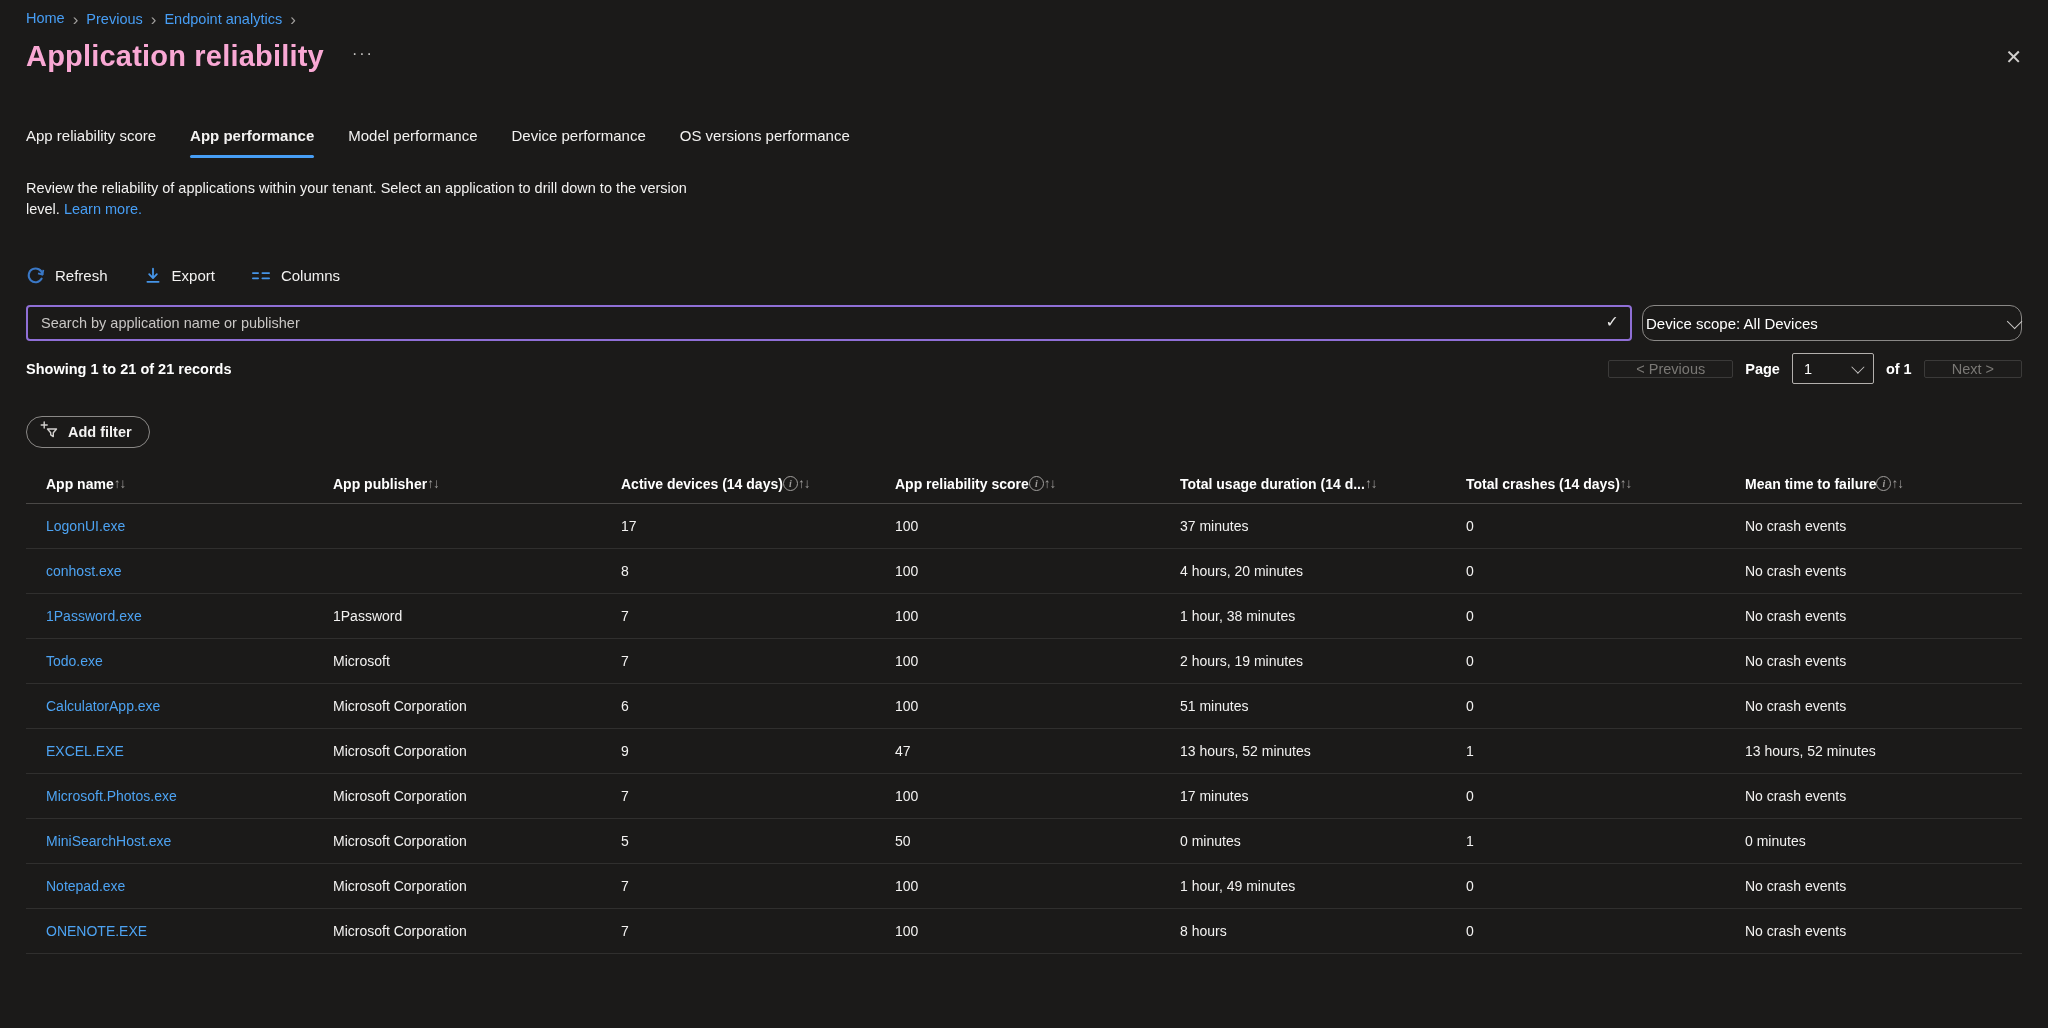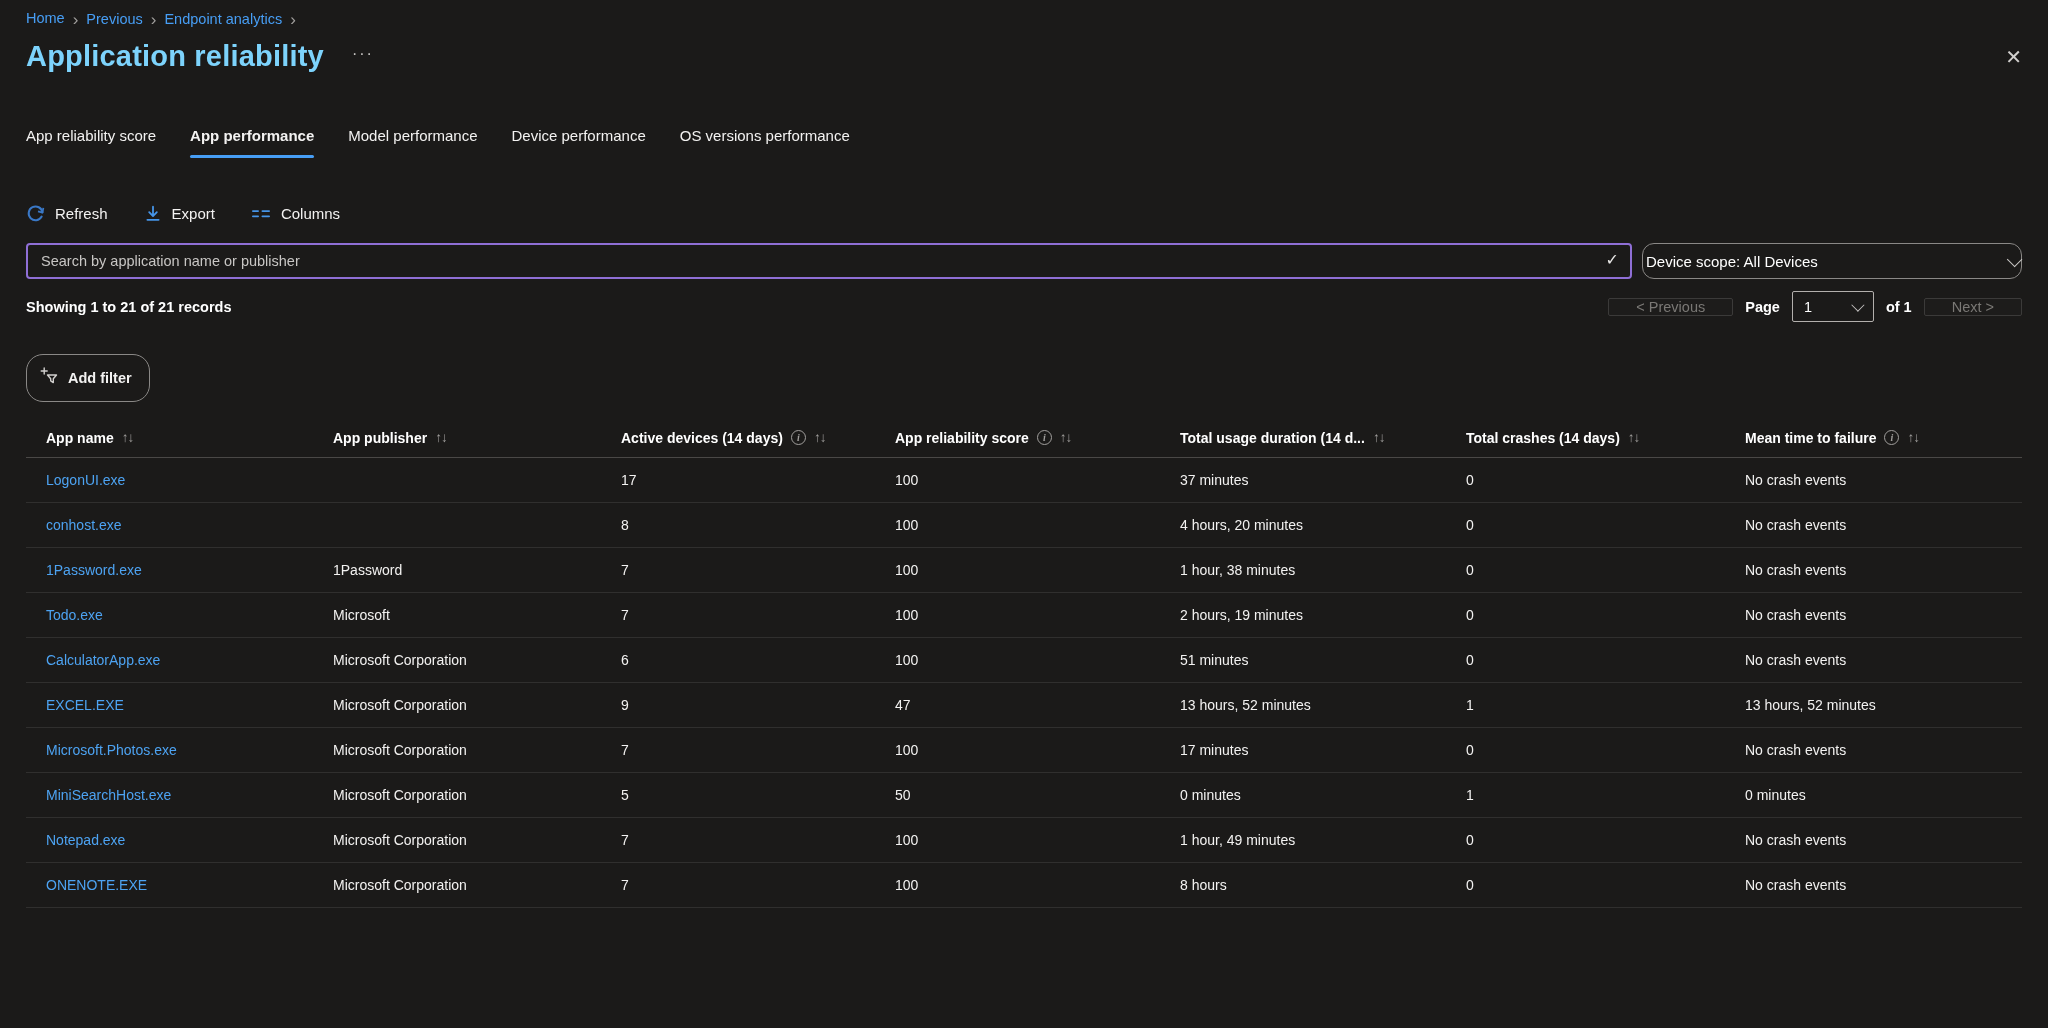--- a/index.html
+++ b/index.html
@@ -12,21 +12,21 @@
   }
   .container { padding:10px 26px 0 26px; position:relative; height:100%; }
 
   
   .breadcrumb { display:flex; align-items:center; gap:8px; font-size:14.5px; }
   .crumb { color:var(--accent); cursor:pointer; text-decoration:none; }
   .crumb-sep { color:#a19f9d; font-size:17px; line-height:1; padding-top:1px; }
 
   
   .title-row { display:flex; align-items:flex-start; margin-top:12px; }
-  .page-title { font-size:29px; font-weight:700; color:#7dd3fc; letter-spacing:.2px; }
+  .page-title { font-size:29px; font-weight:700; color:#f9a8d4; letter-spacing:.2px; }
   .more-btn { color:#c8c6c4; font-size:16px; letter-spacing:2px; margin:14px 0 0 28px; cursor:pointer; line-height:0; }
   .close-btn { position:absolute; top:45px; right:26px; color:#d2d0ce; font-size:20px; cursor:pointer; font-weight:300; }
 
   
   .tabs { display:flex; gap:34px; margin-top:54px; }
   .tab { position:relative; font-size:15px; color:#f3f2f1; padding-bottom:14px; cursor:pointer; }
   .tab.active { font-weight:700; }
   .tab.active::after { content:""; position:absolute; left:0; right:0; bottom:0; height:3px; background:var(--accent); border-radius:2px; }
 
   
@@ -67,34 +67,34 @@
   .page-select {
     width:82px; height:31px; border:1px solid #b3b0ad; border-radius:2px;
     display:flex; align-items:center; justify-content:space-between;
     padding:0 11px; color:#ffffff; cursor:pointer; font-size:14.5px;
   }
   .page-select .chev { transform:rotate(45deg) translateY(-2px) scale(.85); }
 
   
   .filter-row { margin-top:32px; }
   .add-filter {
-    display:inline-flex; align-items:center; gap:9px; height:48px; padding:0 17px 0 13px;
+    display:inline-flex; align-items:center; gap:9px; height:32px; padding:0 17px 0 13px;
     border:1px solid #8a8886; border-radius:17px; cursor:pointer;
     font-size:14.5px; font-weight:600; color:#f3f2f1;
   }
 
   
   .table { margin-top:16px; }
   .thead, .tr {
     display:grid;
     grid-template-columns:287px 288px 274px 285px 286px 279px minmax(180px,1fr);
     align-items:center; padding-left:20px;
   }
   .thead { height:40px; border-bottom:1px solid #4a4846; }
-  .th { display:flex; align-items:center; gap:8px; font-weight:700; color:#ffffff; cursor:pointer; white-space:nowrap; overflow:hidden; }
+  .th { display:flex; align-items:center; font-weight:700; color:#ffffff; cursor:pointer; white-space:nowrap; overflow:hidden; }
   .sort-glyph { color:#a19f9d; font-size:13.5px; letter-spacing:-1px; white-space:nowrap; }
   .info-icon {
     width:15px; height:15px; border:1px solid #a19f9d; border-radius:50%;
     color:#a19f9d; font-size:10px; line-height:13px; text-align:center;
     font-family:"Liberation Serif", serif; font-style:italic; flex:0 0 auto; cursor:pointer;
   }
   .tr { height:45px; border-bottom:1px solid #302f2e; }
   .td { color:#f3f2f1; white-space:nowrap; overflow:hidden; }
   .app-link { color:var(--link); cursor:pointer; text-decoration:none; }
 </style>
@@ -143,20 +143,21 @@
 
       <div class="tab">
         <span>Device performance</span>
       </div>
 
       <div class="tab">
         <span>OS versions performance</span>
       </div>
     </div>
 
+  <p class="description"><span>Review the reliability of applications within your tenant. Select an application to drill down to the version level. </span><a class="learn-more">Learn more.</a></p>
 
   <div class="toolbar">
     <div class="tool-btn">
       <span>
         <svg width="19" height="19" viewBox="0 0 16 16">
             <path d="M13.2 10.6 A 5.8 5.8 0 1 1 13.8 7" fill="none" stroke="#3a78c6" stroke-width="1.7" stroke-linecap="round"></path>
             <path d="M14.6 3.2 L13.9 7.2 L10.1 6.2" fill="none" stroke="#3a78c6" stroke-width="1.5" stroke-linejoin="round"></path>
           </svg>
       </span>
       <span>Refresh</span>

